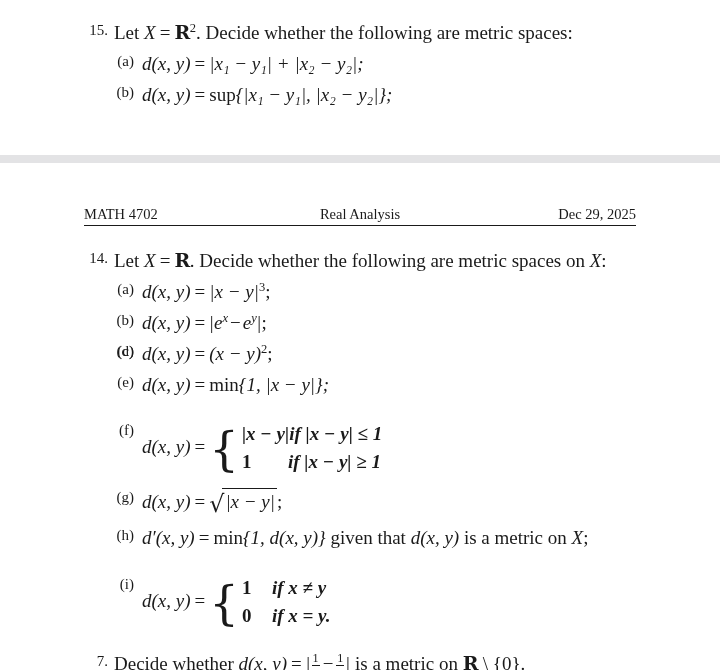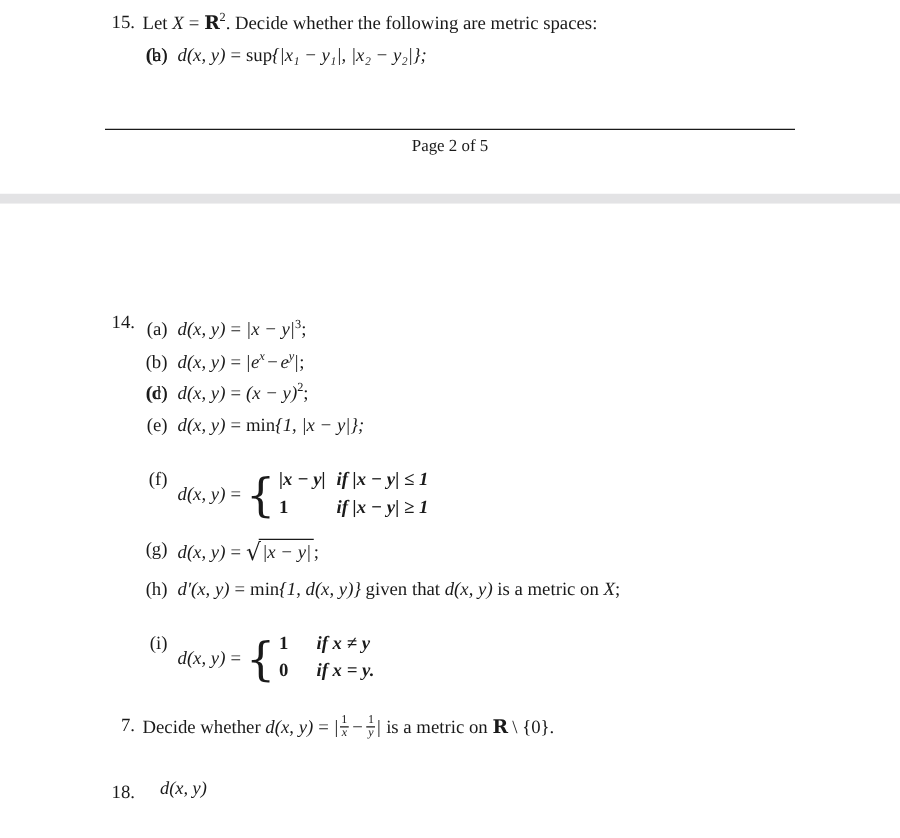--- a/index.html
+++ b/index.html
@@ -16,41 +16,41 @@
     color: #1a1a1a;
     -webkit-font-smoothing: antialiased;
   }
 
   .page {
     position: absolute;
     left: 0;
     width: 720px;
     background: #ffffff;
   }
-  #page-upper { top: 0; height: 117px; }
+  #page-upper { top: 12px; height: 117px; }
   #page-gap   { top: 155px; height: 8px; background: #e3e3e5; width: 720px; position: absolute; left: 0; }
   #page-lower { top: 163px; height: 507px; }
 
   .content {
     position: absolute;
     left: 84px;
     width: 552px;
   }
 
   
   .mi { font-style: italic; }
   .mn { font-style: normal; }
   .op { font-style: normal; }
   .bb { font-family: "DejaVu Serif", serif; font-weight: 600; font-style: normal; letter-spacing: -0.02em; }
   .sp-thin { display: inline-block; width: 2px; }
   .sp-med  { display: inline-block; width: 4px; }
 
   sup.pw { font-size: 0.66em; vertical-align: super; line-height: 0; font-style: normal; }
 
-  .eq { font-size: 15px; white-space: nowrap; }
+  .eq { font-size: 19px; white-space: nowrap; }
 
   
   .frac {
     display: inline-block;
     vertical-align: middle;
     text-align: center;
     font-size: 0.98em;
     line-height: 1.12;
     margin: 0 2px;
     position: relative;
@@ -165,45 +165,51 @@
 
   <div class="content" style="top: 8px;">
 
     <div class="item">
       <span class="num-label">15.</span>
       <span class="eq"><span>Let </span><span class="mi">X</span><span class="sp-med"></span><span class="op">=</span><span class="sp-med"></span><span class="bb">R</span><sup class="pw">2</sup><span>. Decide whether the following are metric spaces:</span></span>
     </div>
 
     <div class="subitem" style="margin-top: 7px;">
       <span class="let-label">(a)</span>
+      <span class="eq"><span class="mi">d</span><span class="mi">(x, y)</span><span class="sp-med"></span><span class="op">=</span><span class="sp-med"></span><span class="mi">|x₁ − y₁| + |x₂ − y₂|;</span></span>
     </div>
 
     <div class="subitem" style="margin-top: 6px;">
       <span class="let-label">(b)</span>
       <span class="eq"><span class="mi">d</span><span class="mi">(x, y)</span><span class="sp-med"></span><span class="op">=</span><span class="sp-med"></span><span class="op">sup</span><span class="mi">{|x₁ − y₁|, |x₂ − y₂|};</span></span>
     </div>
 
   </div>
 
-  <div class="content" style="top: 103px;">
+
+</div>
+
+<div id="page-gap"></div>
+
+<div class="page" id="page-lower">
+
+  <div class="content" style="top: 43px;">
+    <div class="hdr">
+      <span>MATH 4702</span>
+      <span class="mid">Real Analysis</span>
+      <span>Dec 29, 2025</span>
+    </div>
     <hr class="rule">
-    <div class="footer-text">Page 2 of 5</div>
   </div>
-
-</div>
-
-<div id="page-gap"></div>
-
-<div class="page" id="page-lower">
-
 
   <div class="content" style="top: 85px;">
 
     <div class="item">
       <span class="num-label">14.</span>
+      <span class="eq"><span>Let </span><span class="mi">X</span><span class="sp-med"></span><span class="op">=</span><span class="sp-med"></span><span class="bb">R</span><span>. Decide whether the following are metric spaces on </span><span class="mi">X</span><span>:</span></span>
     </div>
 
     <div class="subitem" style="margin-top: 7px;">
       <span class="let-label">(a)</span>
       <span class="eq"><span class="mi">d</span><span class="mi">(x, y)</span><span class="sp-med"></span><span class="op">=</span><span class="sp-med"></span><span class="mi">|x − y|</span><sup class="pw">3</sup><span>;</span></span>
     </div>
 
     <div class="subitem" style="margin-top: 6px;">
       <span class="let-label">(b)</span>
       <span class="eq"><span class="mi">d</span><span class="mi">(x, y)</span><span class="sp-med"></span><span class="op">=</span><span class="sp-med"></span><span class="bar">|</span><span class="mi">e</span><sup class="pw"><span class="mi">x</span></sup><span class="sp-thin"></span><span class="op">−</span><span class="sp-thin"></span><span class="mi">e</span><sup class="pw"><span class="mi">y</span></sup><span class="bar">|</span><span>;</span></span>

